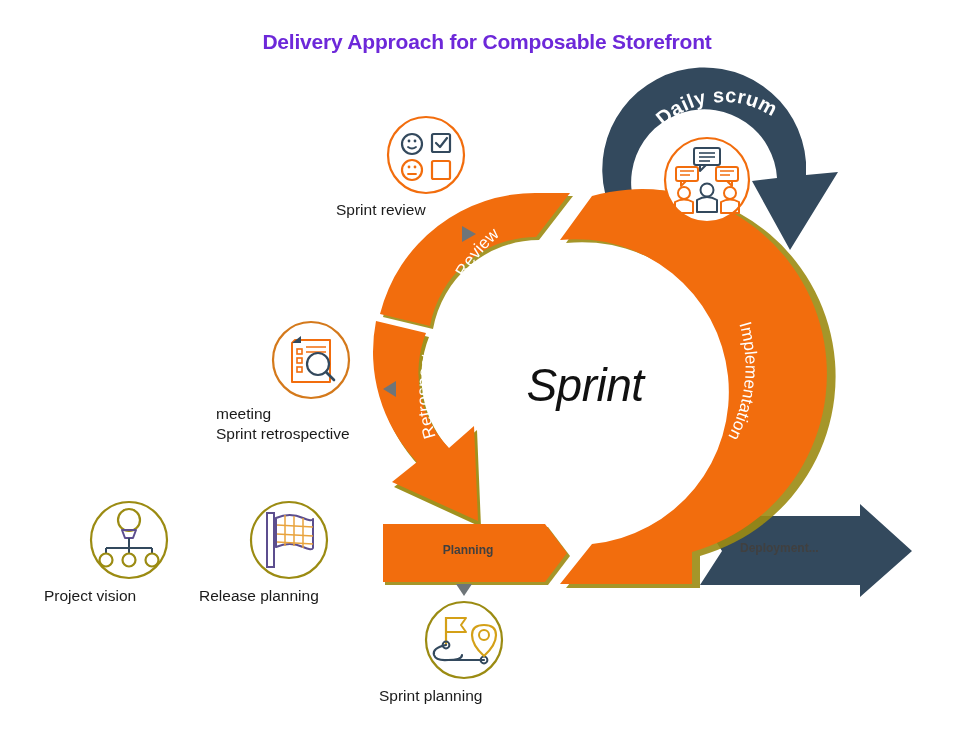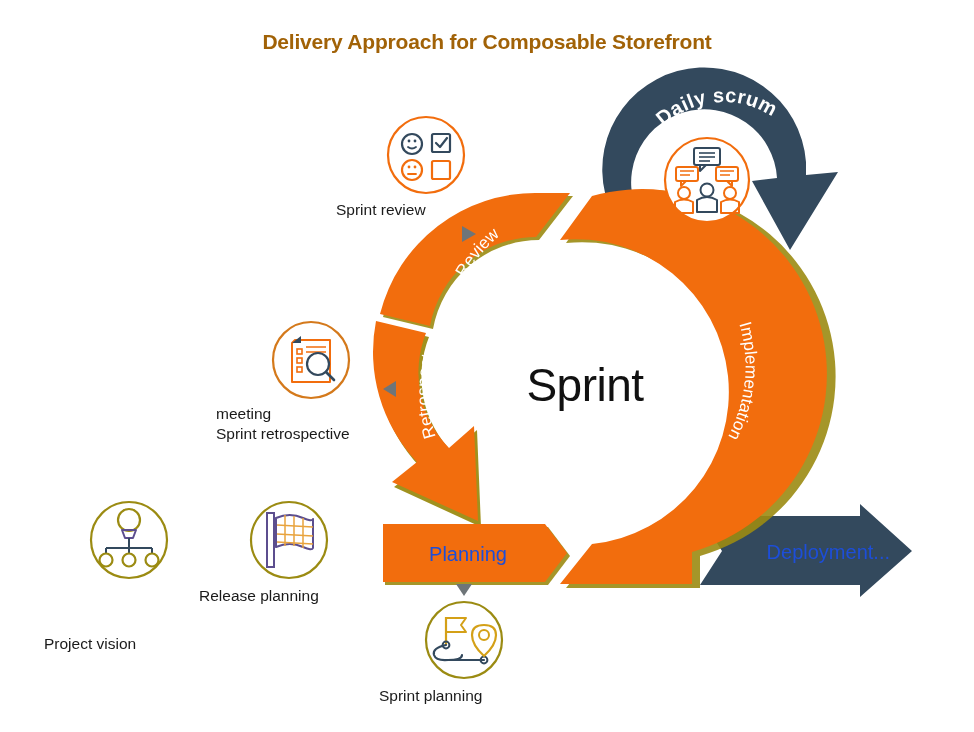--- a/index.html
+++ b/index.html
@@ -21,21 +21,21 @@
     height: 732px;
   }
   .title {
     position: absolute;
     left: 0;
     top: 30px;
     width: 974px;
     text-align: center;
     font-size: 21px;
     font-weight: bold;
-    color: #a16207;
+    color: #6d28d9;
     letter-spacing: -0.2px;
   }
   .node-label {
     position: absolute;
     text-align: left;
     font-size: 15.5px;
     color: #1a1a1a;
     line-height: 1.28;
     font-weight: 500;
   }
@@ -49,26 +49,27 @@
   .centerword {
     position: absolute;
     left: 465px;
     top: 358px;
     width: 240px;
     text-align: center;
     font-size: 46px;
     color: #111111;
     font-weight: 400;
     letter-spacing: -0.5px;
+    font-style: italic;
   }
   .bar-text {
     position: absolute;
-    font-size: 20px;
-    color: #1d4ed8;
-    font-weight: 400;
+    font-size: 12px;
+    color: #404040;
+    font-weight: 700;
   }
 </style>
 </head>
 <body>
 
 <div id="stage">
 
   <div class="title">Delivery Approach for Composable Storefront</div>
 
   <svg class="layer" viewBox="0 0 974 732">
@@ -291,28 +292,28 @@
         <circle cx="484" cy="660" r="3.4" fill="none" stroke="#33495D" stroke-width="2"></circle>
         <path d="M 484 625 Q 472 625 472 635 Q 472 645 484 656 Q 496 645 496 635 Q 496 625 484 625 Z" fill="none" stroke="#D4A017" stroke-width="2.2" stroke-linejoin="round"></path>
         <circle cx="484" cy="635" r="5" fill="none" stroke="#D4A017" stroke-width="2"></circle>
       </g>
     </g>
   </svg>
 
   <div class="centerword">Sprint</div>
 
   <div class="bar-text" style="left:383px; top:543px; width:170px; text-align:center;">Planning</div>
-  <div class="bar-text" style="left:740px; top:541px; width:150px; text-align:right;">Deployment...</div>
+  <div class="bar-text" style="left:740px; top:541px; width:150px; text-align:left;">Deployment...</div>
 
   <div class="node-label" style="left:336px; top:200px; width:180px;">Sprint review</div>
 
   <div class="node-label" style="left:216px; top:404px; width:190px;">
     <div>meeting</div>
     <div>Sprint retrospective</div>
   </div>
 
-  <div class="node-label" style="left:44px; top:586px; width:172px;margin-top:48px;">Project vision</div>
+  <div class="node-label" style="left:44px; top:586px; width:172px;">Project vision</div>
 
   <div class="node-label" style="left:379px; top:686px; width:172px;">Sprint planning</div>
 
   <div class="node-label" style="left:199px; top:586px; width:182px;">Release planning</div>
 
 </div>
 
 </body></html>

